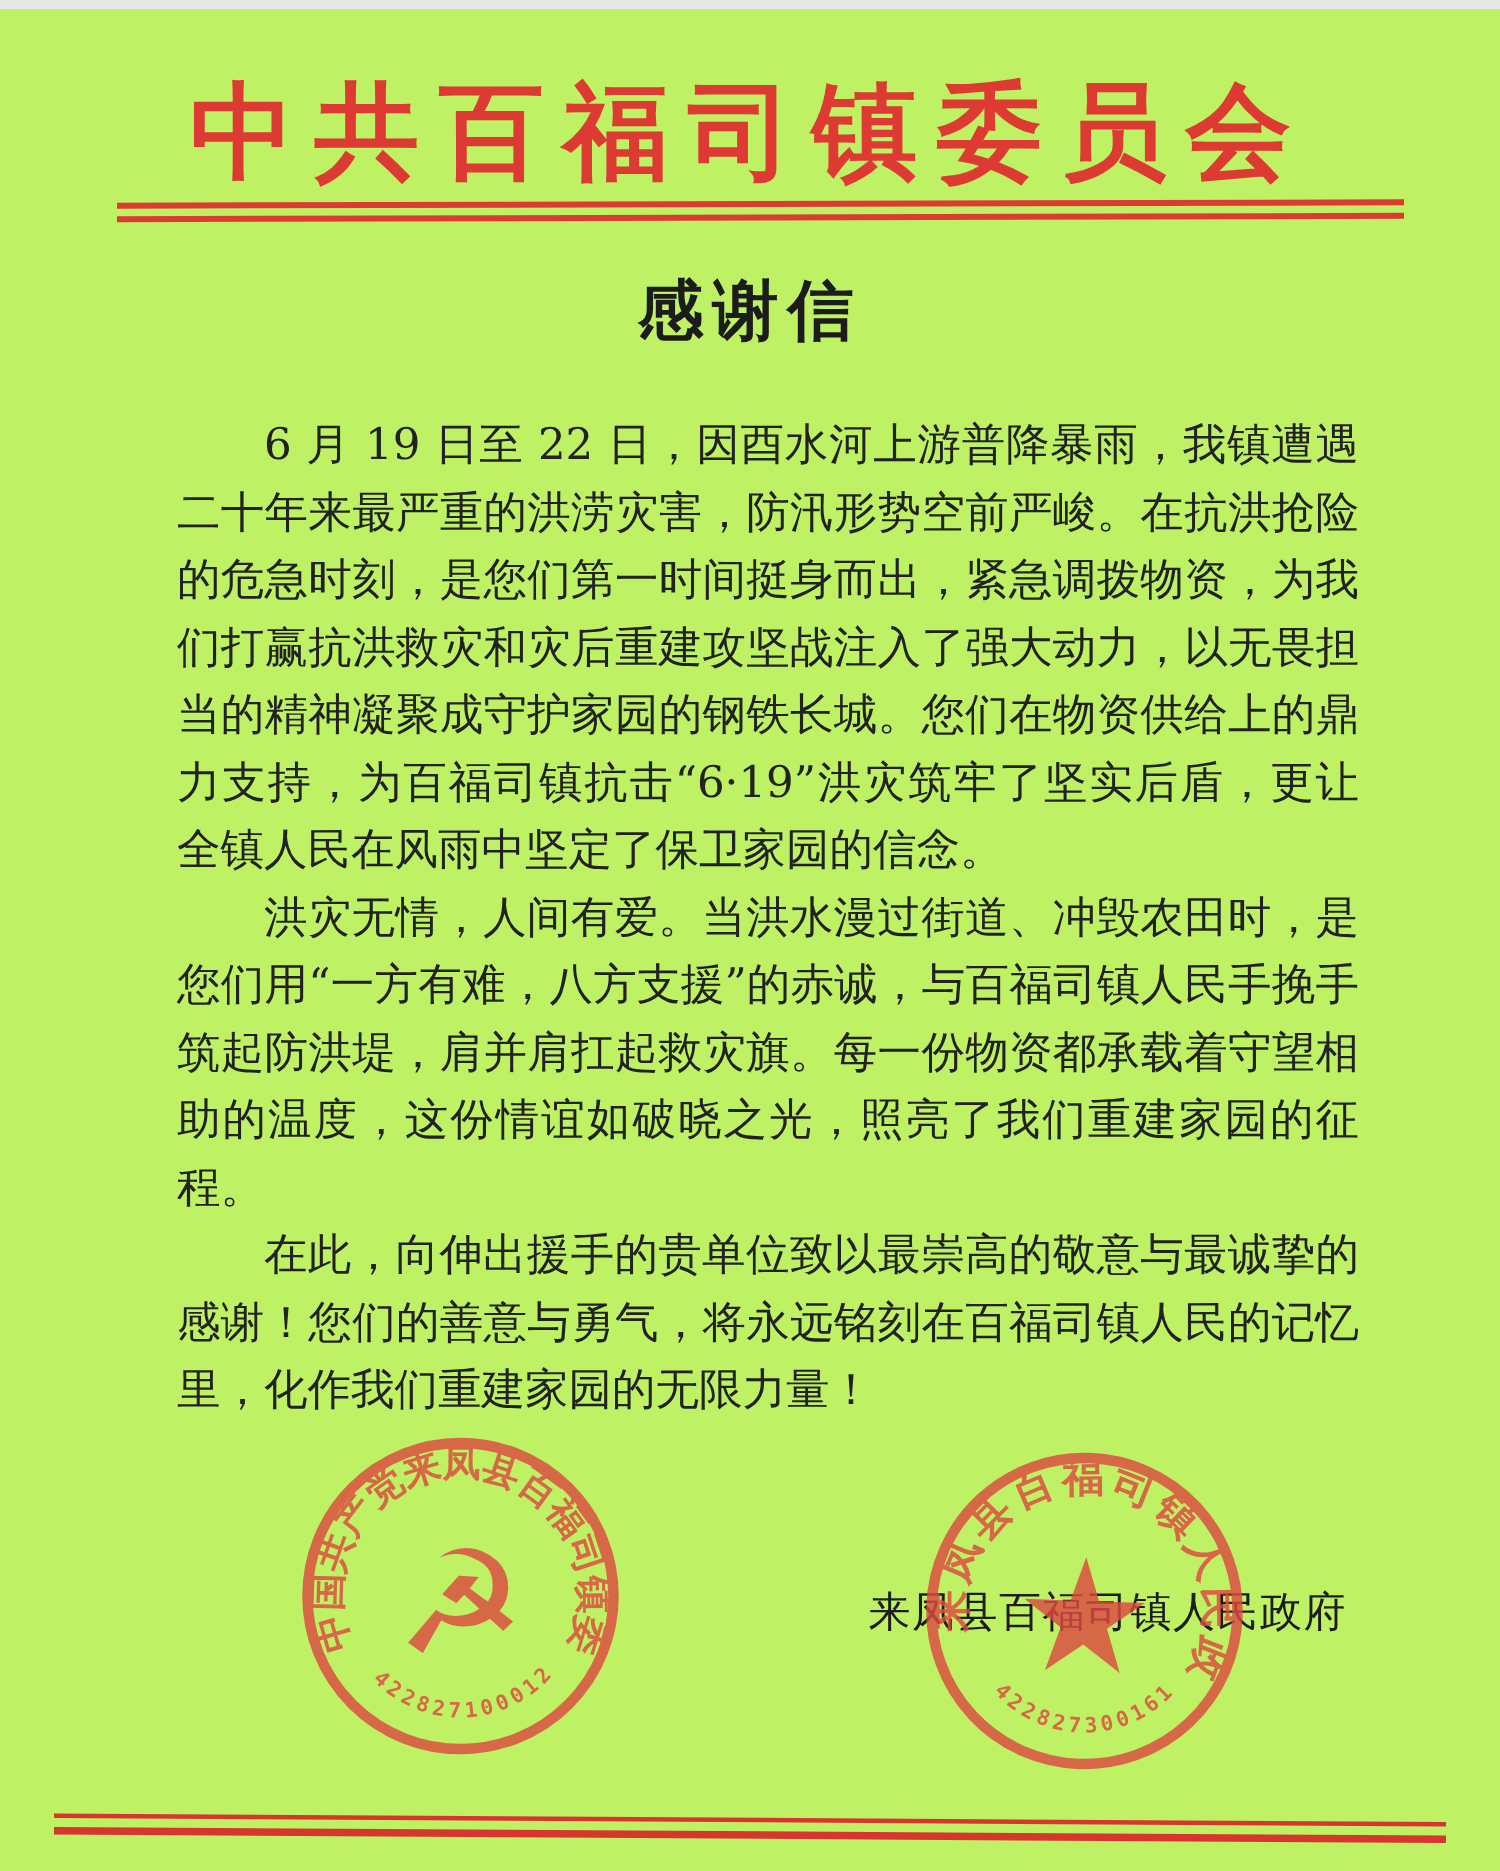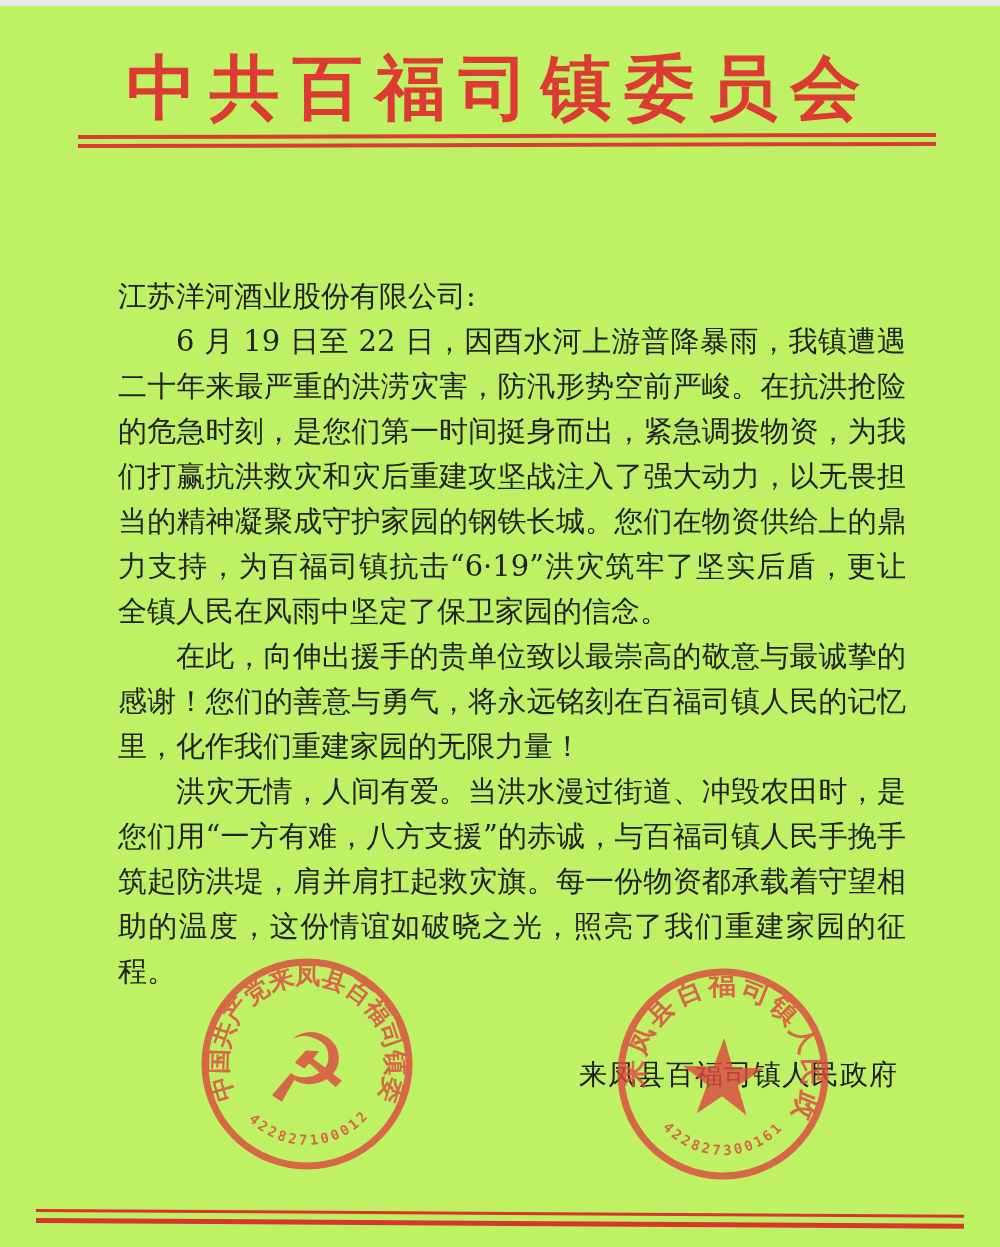--- a/index.html
+++ b/index.html
@@ -86,26 +86,26 @@
 </style>
 </head>
 <body>
 
 <div class="page">
 
   <div class="letterhead-title">中共百福司镇委员会</div>
   <div class="head-rule-1"></div>
   <div class="head-rule-2"></div>
 
+  <div class="doc-title">感谢信</div>
 
   <div class="body-block">
-    <div class="salutation">江苏洋河酒业股份有限公司:</div>
     <p>6 月 19 日至 22 日，因酉水河上游普降暴雨，我镇遭遇二十年来最严重的洪涝灾害，防汛形势空前严峻。在抗洪抢险的危急时刻，是您们第一时间挺身而出，紧急调拨物资，为我们打赢抗洪救灾和灾后重建攻坚战注入了强大动力，以无畏担当的精神凝聚成守护家园的钢铁长城。您们在物资供给上的鼎力支持，为百福司镇抗击“6·19”洪灾筑牢了坚实后盾，更让全镇人民在风雨中坚定了保卫家园的信念。</p>
+    <p>洪灾无情，人间有爱。当洪水漫过街道、冲毁农田时，是您们用“一方有难，八方支援”的赤诚，与百福司镇人民手挽手筑起防洪堤，肩并肩扛起救灾旗。每一份物资都承载着守望相助的温度，这份情谊如破晓之光，照亮了我们重建家园的征程。</p>
     <p>在此，向伸出援手的贵单位致以最崇高的敬意与最诚挚的感谢！您们的善意与勇气，将永远铭刻在百福司镇人民的记忆里，化作我们重建家园的无限力量！</p>
-    <p>洪灾无情，人间有爱。当洪水漫过街道、冲毁农田时，是您们用“一方有难，八方支援”的赤诚，与百福司镇人民手挽手筑起防洪堤，肩并肩扛起救灾旗。每一份物资都承载着守望相助的温度，这份情谊如破晓之光，照亮了我们重建家园的征程。</p>
   </div>
 
   <svg class="seal seal-left" width="220" height="220" viewBox="0 0 220 220">
     <defs>
       <path id="ringL" d="M 37.5 143.8 A 80 80 0 1 1 182.5 143.8" fill="none"></path>
       <path id="codeL" d="M 46.2 159.9 A 81 81 0 0 0 173.8 159.9" fill="none"></path>
     </defs>
     <circle cx="110" cy="110" r="102" fill="none" stroke="#dc4a42" stroke-width="7"></circle>
     <text class="ring-chars">
       <textPath href="#ringL" startOffset="0" textLength="372">中国共产党来凤县百福司镇委员会</textPath>

